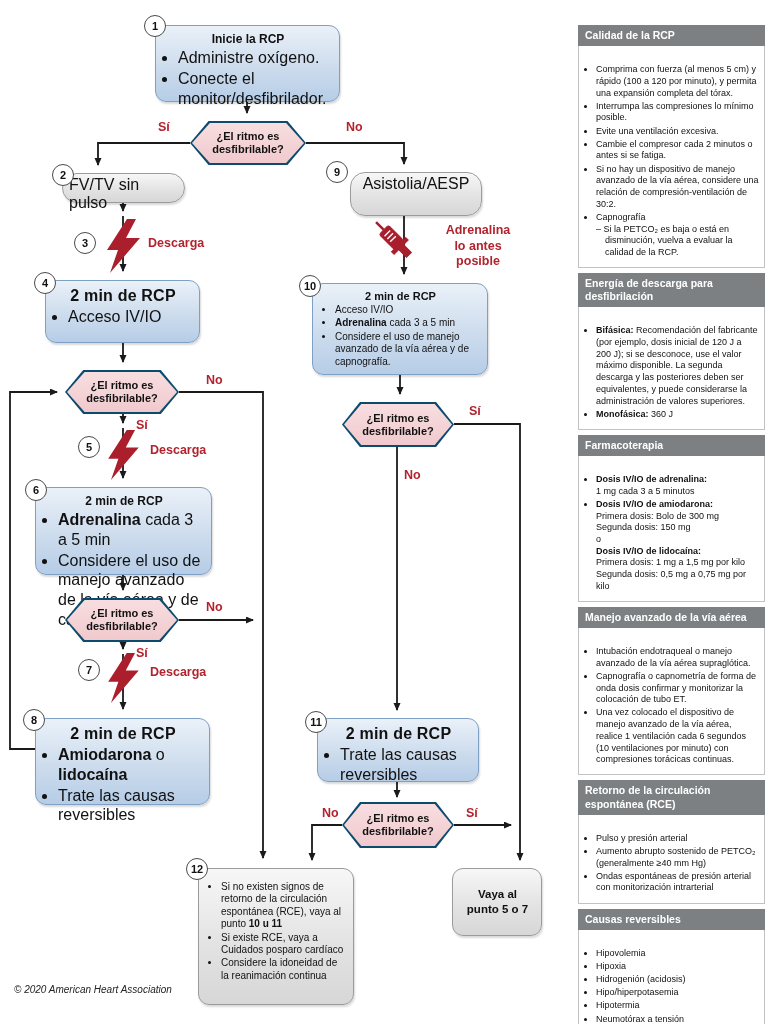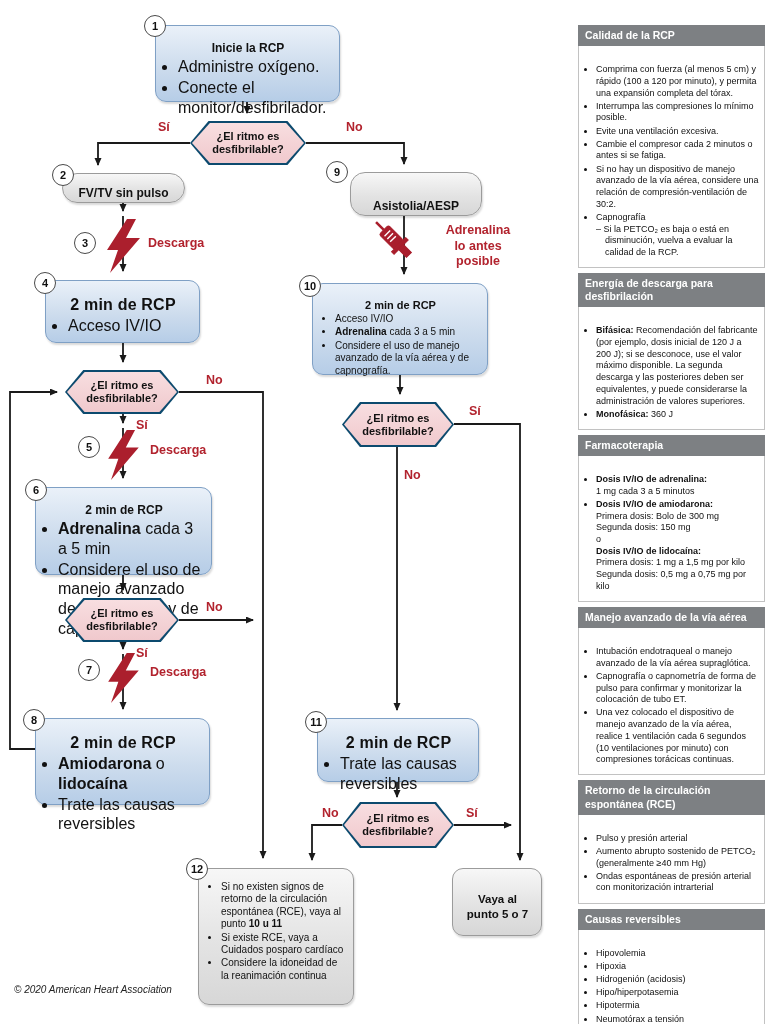--- a/index.html
+++ b/index.html
@@ -10,29 +10,29 @@
   
   #lines { position:absolute; left:0; top:0; z-index:1; }
 
   
   .num { position:absolute; width:22px; height:22px; border-radius:50%;
          background:#fff; border:1.6px solid #4a4a4a; z-index:6;
          display:flex; align-items:center; justify-content:center;
          font-size:11px; font-weight:bold; }
 
   
-  .bx { position:absolute; z-index:3; padding:15px 8px 6px 9px; }
+  .bx { position:absolute; z-index:3; padding:6px 8px 6px 9px; }
   .box-blue { background:linear-gradient(180deg,#eaf1f9 0%,#cddced 55%,#b6cde7 100%);
               border:1.2px solid #7fa0c5; border-radius:11px;
               box-shadow:1px 2px 2px rgba(0,0,0,.15); }
   .box-gray { background:linear-gradient(180deg,#f7f7f7 0%,#e3e3e3 55%,#d7d7d7 100%);
               border:1.2px solid #9b9b9b; border-radius:11px;
               box-shadow:1px 2px 2px rgba(0,0,0,.15); }
-  .pill { border-radius:15px; display:flex; align-items:flex-end; justify-content:center;
-          font-weight:bold; font-size:12px; padding:2px 6px; }
+  .pill { border-radius:15px; display:flex; align-items:flex-start; justify-content:center;
+          font-weight:normal; font-size:16px; padding:2px 6px; }
   .bx .ttl { text-align:center; font-weight:bold; font-size:12px; margin-bottom:2px; }
   .ttl-big { font-size:16px !important; letter-spacing:.2px; }
   .ttl-sm  { font-size:11px !important; }
   ul.fb { list-style:disc outside; padding-left:13px; font-size:16px; line-height:1.24; }
   ul.fb-sm { font-size:10px; }
   ul.fb li { margin-bottom:1px; }
   .b { font-weight:bold; }
 
   
   .hex { position:absolute; z-index:4;
@@ -303,21 +303,21 @@
           </li>
         </ul>
       </div>
     </div>
 
     <div class="sec">
       <div class="sec-h">Manejo avanzado de la vía aérea</div>
       <div class="sec-b">
         <ul class="sb">
           <li>Intubación endotraqueal o manejo avanzado de la vía aérea supraglótica.</li>
-          <li>Capnografía o capnometría de forma de pulso para confirmar y monitorizar la colocación de tubo ET.</li>
+          <li>Capnografía o capnometría de forma de onda dosis confirmar y monitorizar la colocación de tubo ET.</li>
           <li>Una vez colocado el dispositivo de manejo avanzado de la vía aérea, realice 1 ventilación cada 6 segundos (10 ventilaciones por minuto) con compresiones torácicas continuas.</li>
         </ul>
       </div>
     </div>
 
     <div class="sec">
       <div class="sec-h">Retorno de la circulación espontánea (RCE)</div>
       <div class="sec-b">
         <ul class="sb">
           <li>Pulso y presión arterial</li>

